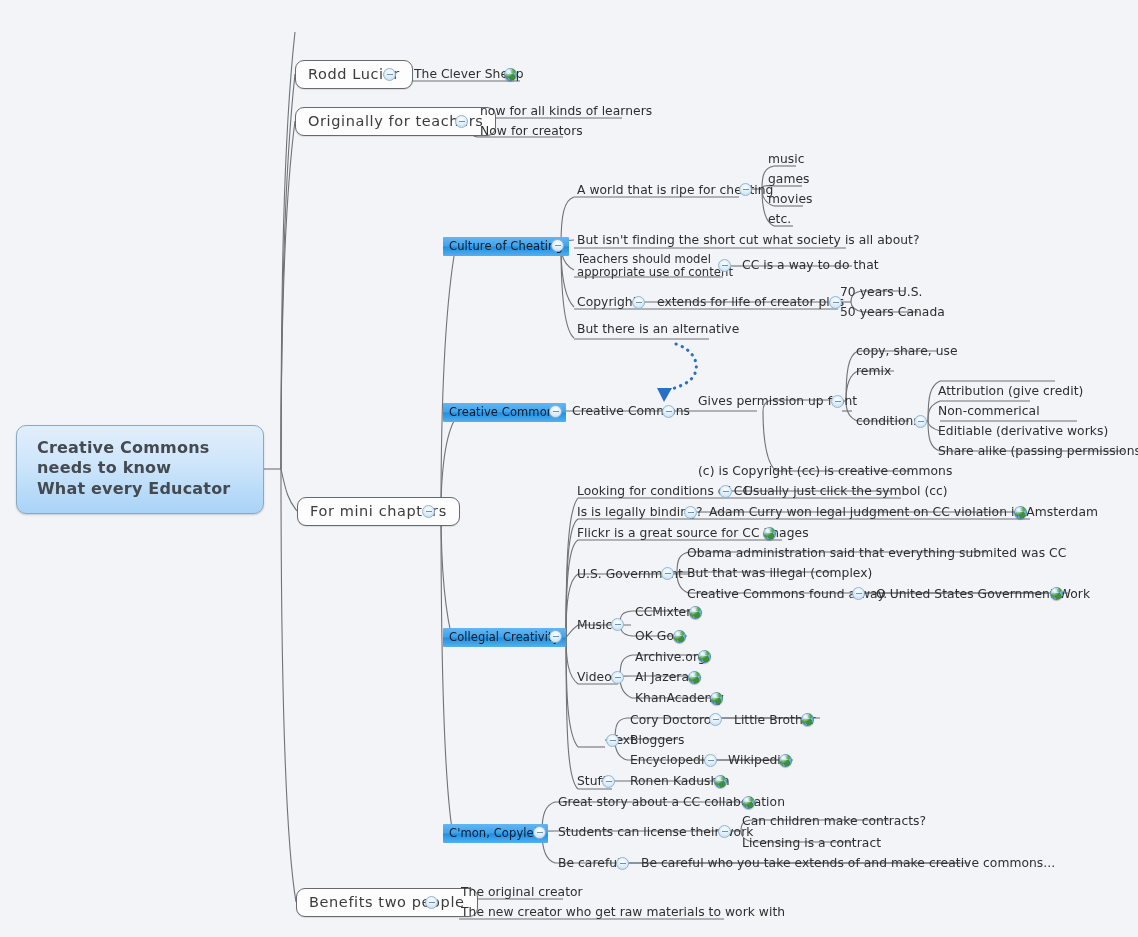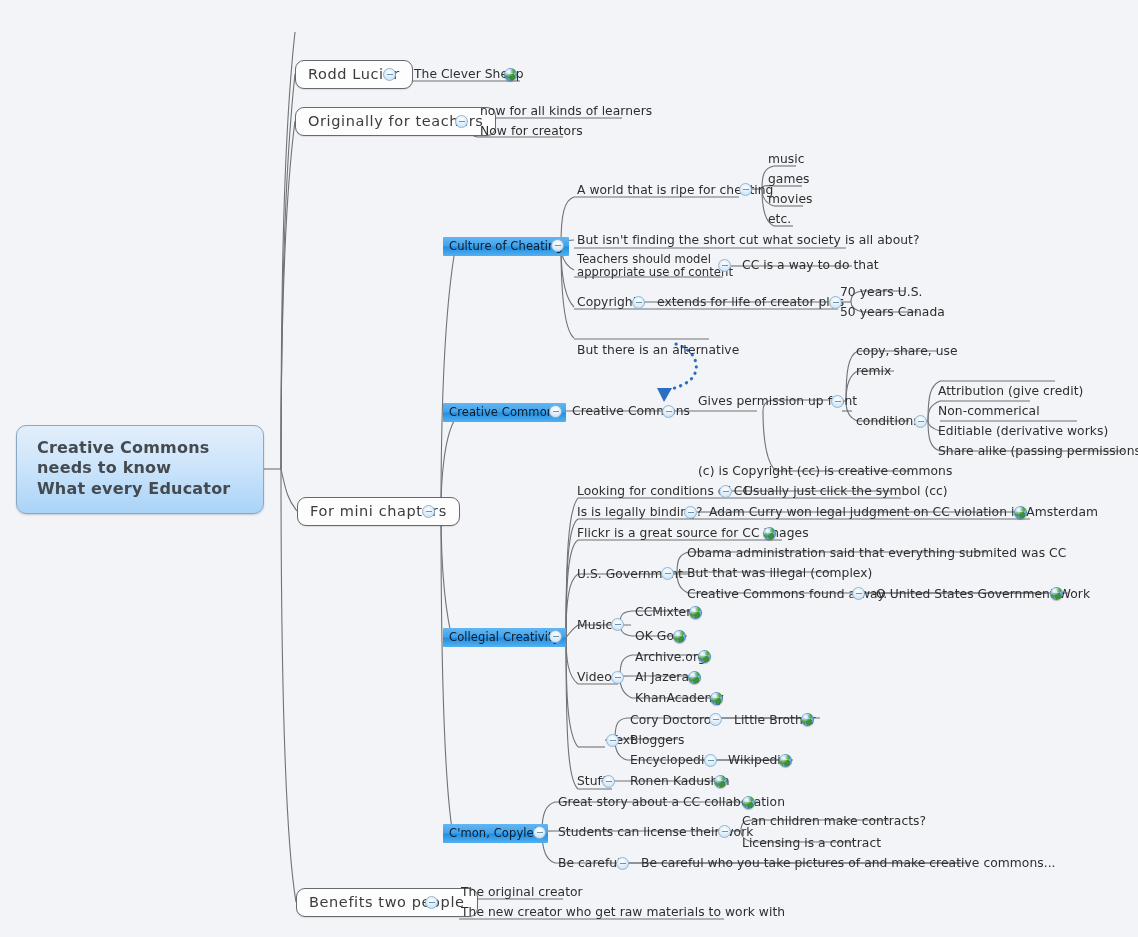--- a/index.html
+++ b/index.html
@@ -346,21 +346,21 @@
   <div class="toggle" style="left:718px; top:259px;"></div>
   <div class="node plain" style="left:740px; top:258px;">CC is a way to do that</div>
 
   <div class="node plain" style="left:575px; top:295px;">Copyright</div>
   <div class="toggle" style="left:632px; top:296px;"></div>
   <div class="node plain" style="left:655px; top:295px;">extends for life of creator plus</div>
   <div class="toggle" style="left:829px; top:296px;"></div>
   <div class="node plain" style="left:838px; top:285px;">70 years U.S.</div>
   <div class="node plain" style="left:838px; top:305px;">50 years Canada</div>
 
-  <div class="node plain" style="left:575px; top:343px;">But there is an alternative</div>
+  <div class="node plain" style="left:575px; top:322px;">But there is an alternative</div>
 
   <div class="node chip" style="left:443px; top:403px;">Creative Commons</div>
   <div class="toggle" style="left:549px; top:405px;"></div>
 
   <div class="node plain" style="left:570px; top:404px;">Creative Commons</div>
   <div class="toggle" style="left:662px; top:405px;"></div>
 
   <div class="node plain" style="left:696px; top:394px;">Gives permission up front</div>
   <div class="toggle" style="left:831px; top:395px;"></div>
 
@@ -439,15 +439,15 @@
   <div class="node plain" style="left:556px; top:795px;">Great story about a CC collaboration</div>
   <div class="globe" style="left:742px; top:796px;"></div>
 
   <div class="node plain" style="left:556px; top:825px;">Students can license their work</div>
   <div class="toggle" style="left:718px; top:825px;"></div>
   <div class="node plain" style="left:740px; top:814px;">Can children make contracts?</div>
   <div class="node plain" style="left:740px; top:836px;">Licensing is a contract</div>
 
   <div class="node plain" style="left:556px; top:856px;">Be careful</div>
   <div class="toggle" style="left:616px; top:857px;"></div>
-  <div class="node plain" style="left:639px; top:856px;">Be careful who you take pictures of and make creative commons...</div>
+  <div class="node plain" style="left:639px; top:856px;">Be careful who you take extends of and make creative commons...</div>
 
 </div>
 
 </body></html>

